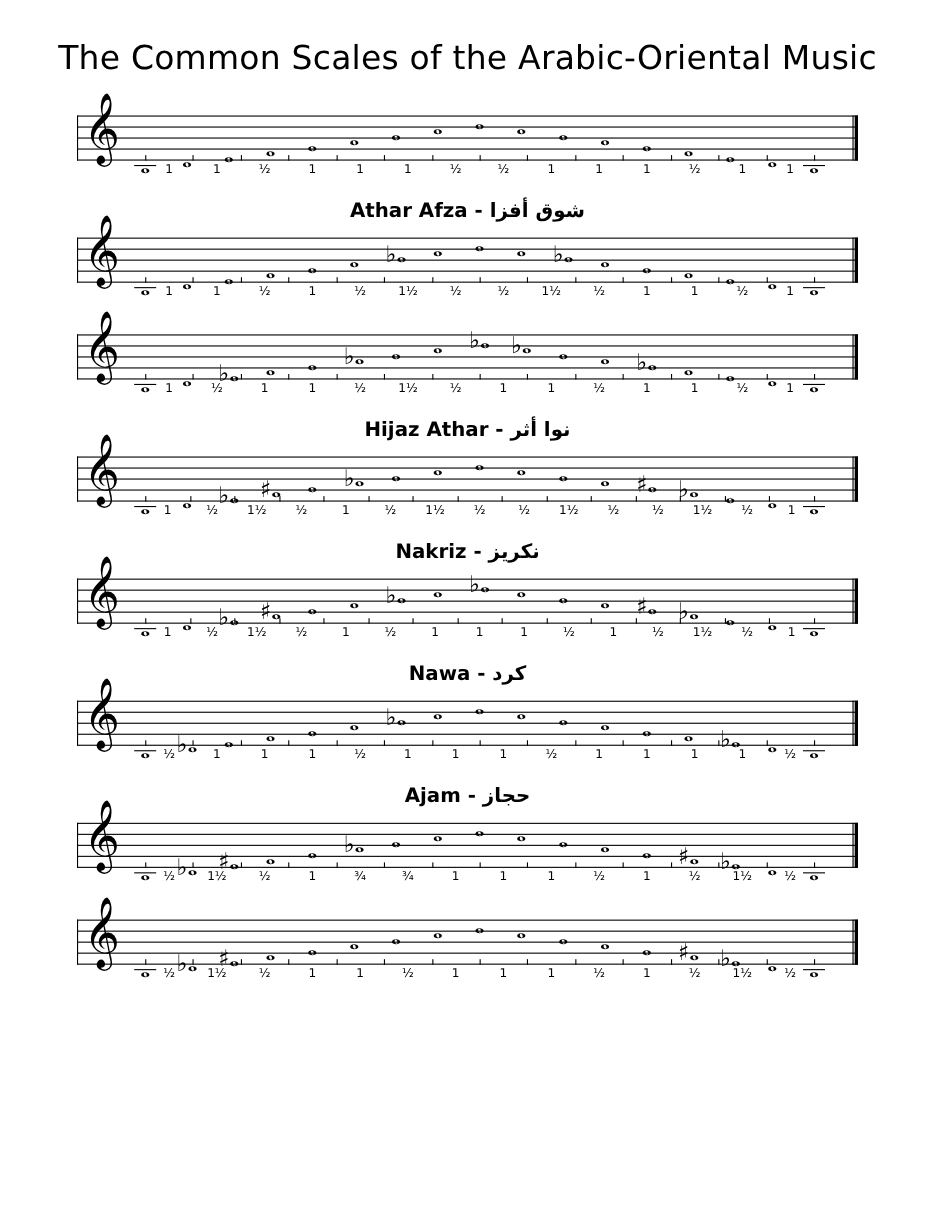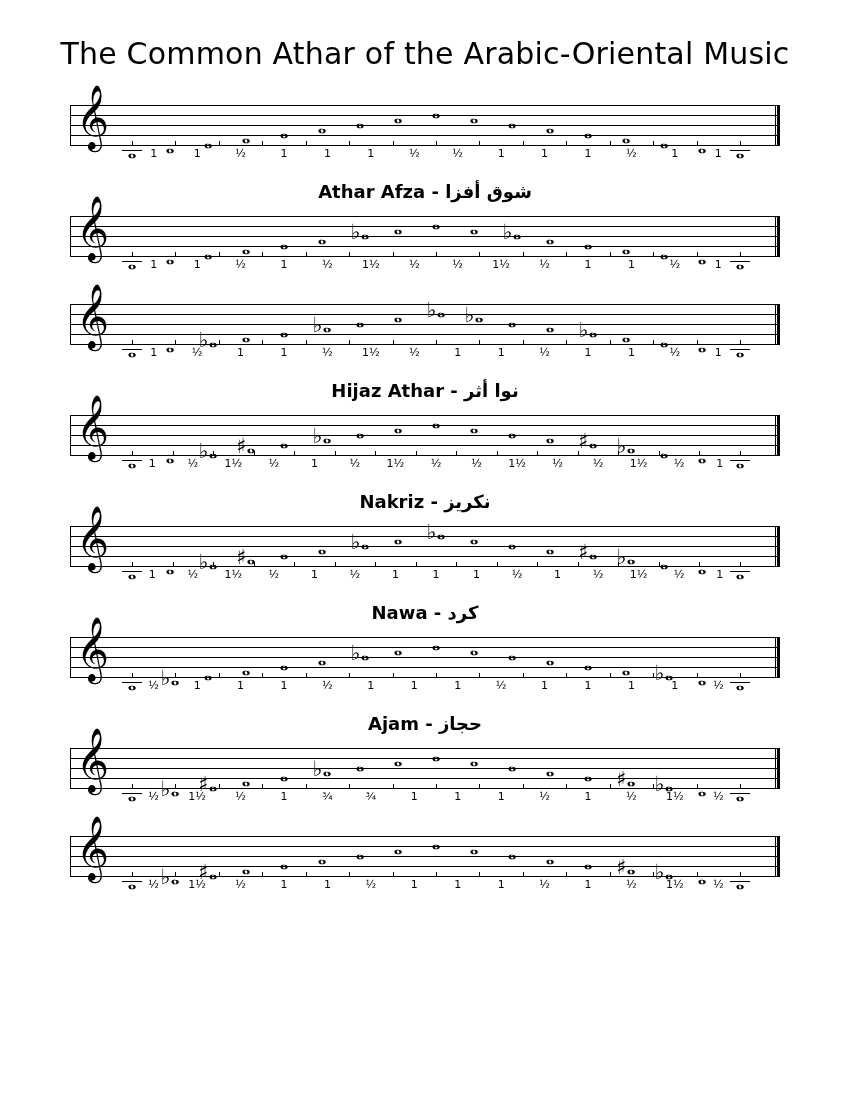--- a/index.html
+++ b/index.html
@@ -130,21 +130,21 @@
     text-align: center;
     font-size: 10px;
     font-family: "Liberation Serif", serif;
   }
 </style>
 </head>
 <body>
 
 <div class="page">
 
-  <h1 class="doc-title">The Common Athar of the Arabic-Oriental Music</h1>
+  <h1 class="doc-title">The Common Scales of the Arabic-Oriental Music</h1>
 
   <div id="scales-container">
       <div class="scale-block" style="margin-top: 22px;">
         <div class="staff-wrap">
           <div class="staff">
             <div class="staff-line" style="top: 0px;"></div>
             <div class="staff-line" style="top: 10px;"></div>
             <div class="staff-line" style="top: 20px;"></div>
             <div class="staff-line" style="top: 30px;"></div>
             <div class="staff-line" style="top: 40px;"></div>

